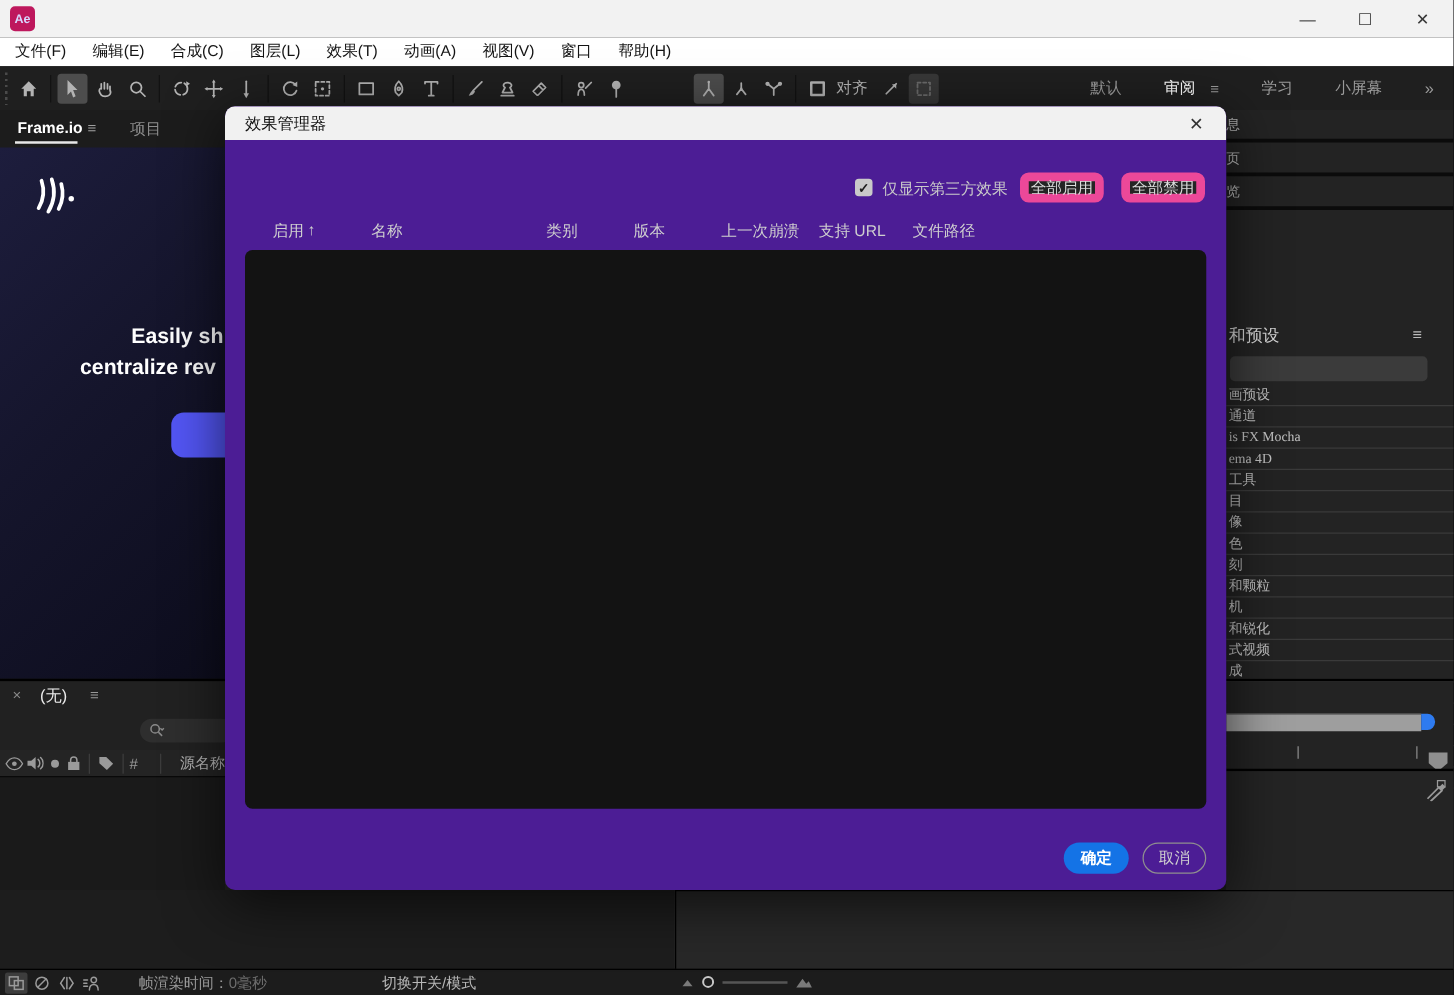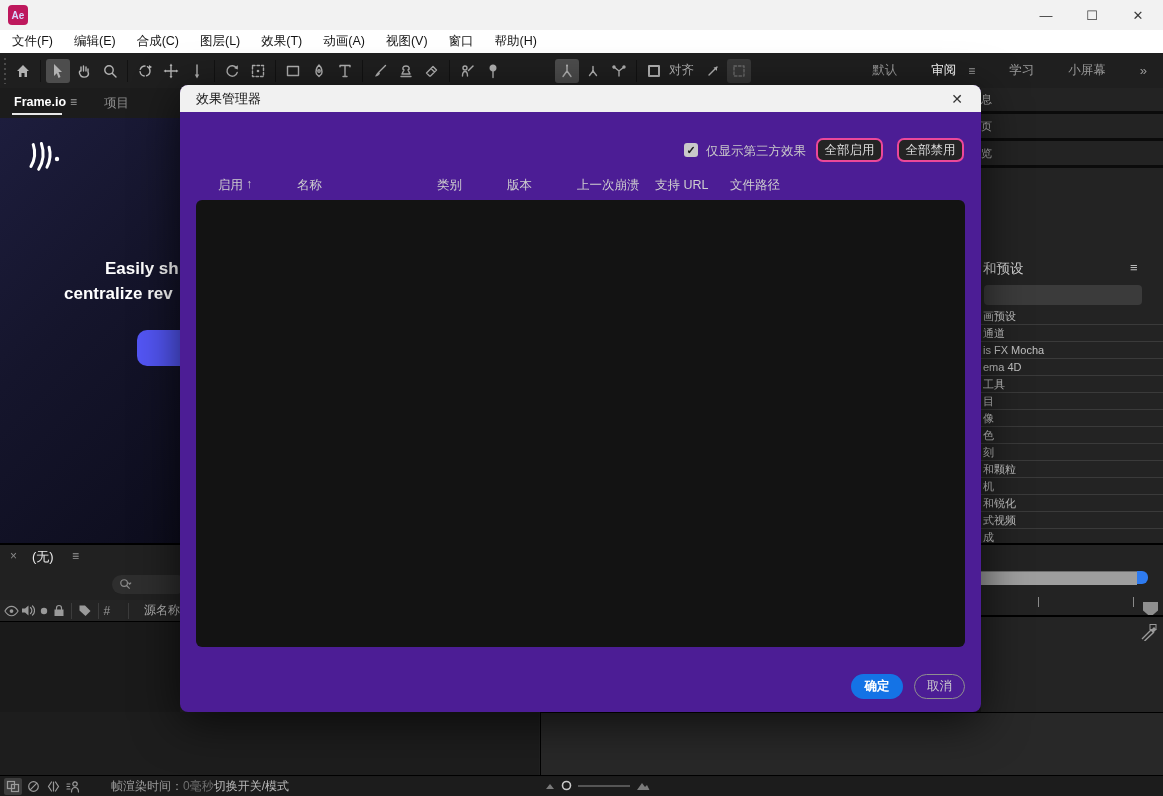--- a/index.html
+++ b/index.html
@@ -75,42 +75,42 @@
 
   
   .rp{left:981px;top:88px;width:182px;height:455px;background:#232323;}
   .rp-row{position:absolute;left:0;width:182px;color:#b5b5b5;font-size:11px;display:flex;align-items:center;}
   .rp-sep{position:absolute;left:0;width:182px;height:3px;background:#0b0b0b;}
   .rp-title{position:absolute;left:2px;top:172px;color:#d6d6d6;font-size:13.5px;}
   .rp-menu{position:absolute;left:149px;top:172px;color:#bbb;font-size:13px;}
   .rp-search{position:absolute;left:3px;top:197px;width:158px;height:20px;background:#3b3b3b;border-radius:4px;}
   .rp-list{position:absolute;left:0;top:220px;width:182px;}
   .rp-item{height:16px;line-height:16px;border-bottom:1px solid #3a3a3a;color:#c2c2c2;font-size:11px;
-           font-family:Liberation Sans, sans-serif;white-space:nowrap;overflow:hidden;padding-left:2px;}
+           font-family:Liberation Serif, serif;white-space:nowrap;overflow:hidden;padding-left:2px;}
   .rtl{left:981px;top:545px;width:182px;height:167px;background:#232323;}
   .workbar{position:absolute;left:0;top:26px;width:156px;height:13px;background:#9e9e9e;border-top:1px solid #6e6e6e;}
   .workcap{position:absolute;left:156px;top:26px;width:11px;height:13px;background:#2e7bf0;border-radius:0 6px 6px 0;}
   .tick{position:absolute;width:1px;height:10px;background:#8a8a8a;top:52px;}
   .rtl-sep{position:absolute;left:0;top:70px;width:182px;height:2px;background:#000;}
   .rtl-low{position:absolute;left:0;top:72px;width:182px;height:95px;background:#242424;}
 
   
   .dialog{left:180px;top:85px;width:801px;height:627px;border-radius:8px;overflow:hidden;
           box-shadow:0 10px 46px rgba(0,0,0,.65);background:#4c1d95;z-index:10;}
   .dlg-titlebar{position:absolute;left:0;top:0;width:801px;height:27px;background:#f1f1f1;display:flex;align-items:center;}
   .dlg-title{margin-left:16px;font-size:13px;color:#111;}
   .dlg-close{position:absolute;right:10px;top:0;width:28px;height:27px;display:flex;align-items:center;justify-content:center;color:#333;font-size:14px;}
   .dlg-search{position:absolute;left:16px;top:53px;width:474px;height:25px;background:#191919;border:1px solid #757575;
               border-radius:6px;box-sizing:border-box;display:flex;align-items:center;padding-left:8px;gap:6px;}
   .dlg-search input{flex:1;background:transparent;border:none;outline:none;color:#ddd;font-size:12.5px;font-family:inherit;}
   .dlg-search input::placeholder{color:#a3a3a3;}
   .dlg-check{position:absolute;left:504px;top:58px;width:14px;height:14px;background:#c9c9c9;border-radius:3px;
              display:flex;align-items:center;justify-content:center;color:#1c1c1c;font-size:11px;font-weight:bold;}
   .dlg-check-lbl{position:absolute;left:526px;top:58px;color:#c9c9c9;font-size:12.5px;}
-  .dlg-btn{position:absolute;top:53px;height:24px;border:2px solid #ec4899;border-radius:7px;background:#242424;
+  .dlg-btn{position:absolute;top:53px;height:24px;border:7px solid #ec4899;border-radius:7px;background:#242424;
            color:#dcdcdc;font-size:12.5px;display:flex;align-items:center;justify-content:center;box-sizing:border-box;}
   .hdr{position:absolute;top:92px;color:#cfcfcf;font-size:12.5px;white-space:nowrap;}
   .dlg-table{position:absolute;left:16px;top:115px;width:769px;height:447px;background:#131313;border-radius:6px;}
   .pill{position:absolute;top:589px;height:25px;border-radius:13px;display:flex;align-items:center;justify-content:center;
         font-size:12.5px;box-sizing:border-box;}
   .pill.ok{left:671px;width:52px;background:#1473e6;color:#fff;font-weight:bold;}
   .pill.cancel{left:734px;width:51px;border:1.5px solid #8f8f8f;color:#cfcfcf;background:transparent;}
 </style>
 </head>
 <body>
@@ -379,21 +379,21 @@
         </svg>
       </span>
     <span class="sb-ico">
         <svg width="14" height="13" viewBox="0 0 14 13">
           <circle cx="9" cy="4" r="2.2"></circle>
           <path d="M5.5 12 C5.5 9 7 7.5 9 7.5 C11 7.5 12.5 9 12.5 12 M1 4 H4 M1 6.5 H3.5 M1 9 H4"></path>
         </svg>
       </span>
     <span class="sb-label" style="margin-left:28px;">帧渲染时间：</span>
     <span class="sb-dim">0毫秒</span>
-    <span class="sb-label" style="color:#b8b8b8;">切换开关/模式</span>
+    <span class="sb-label" style="margin-left:92px;color:#b8b8b8;">切换开关/模式</span>
   </div>
   <div class="zoomer">
     <svg width="10" height="8" viewBox="0 0 10 8">
         <path d="M1 7 L5 2 L9 7 Z" fill="#7a7a7a"></path>
       </svg>
     <svg width="11" height="11" viewBox="0 0 11 11">
         <circle cx="5.5" cy="5.5" r="4" fill="none" stroke="#c8c8c8" stroke-width="1.6"></circle>
       </svg>
     <div style="width:52px;height:2px;background:#555;"></div>
     <svg width="14" height="11" viewBox="0 0 14 11">

